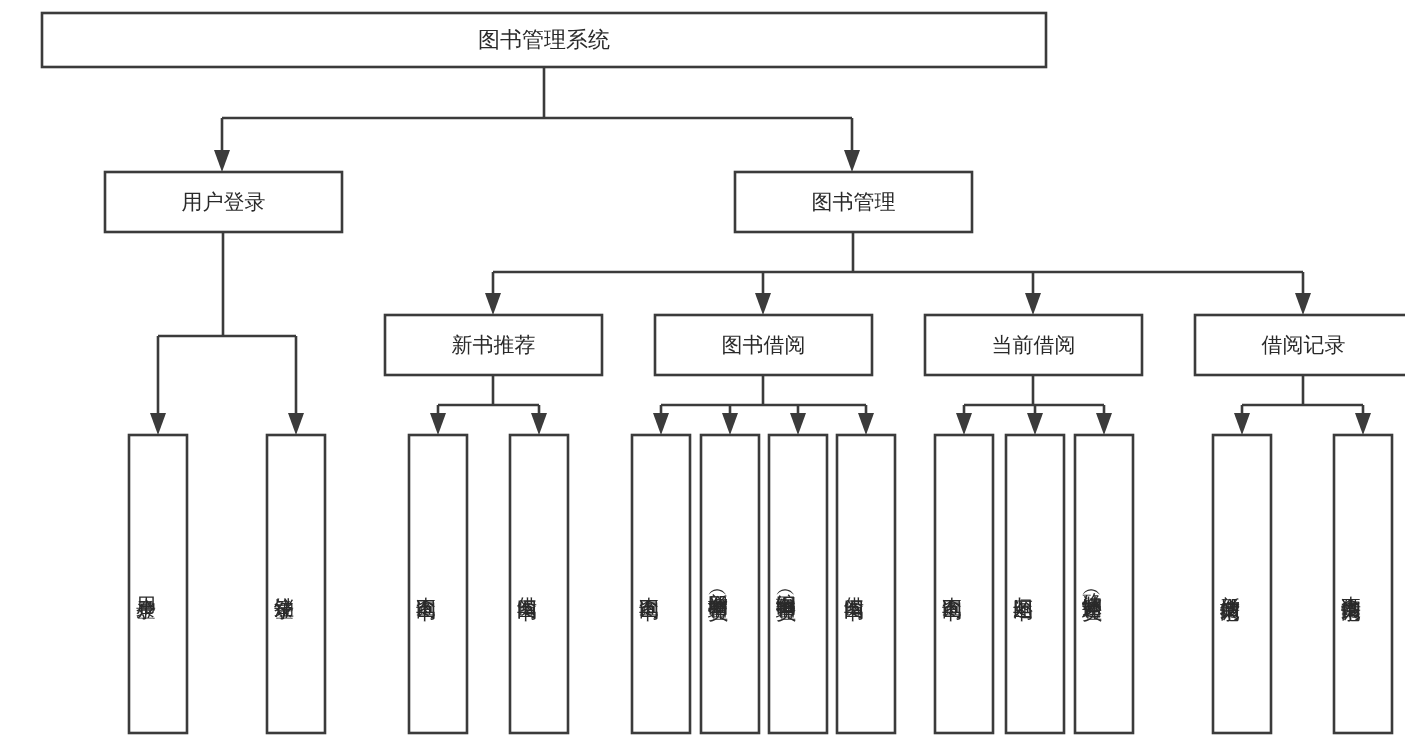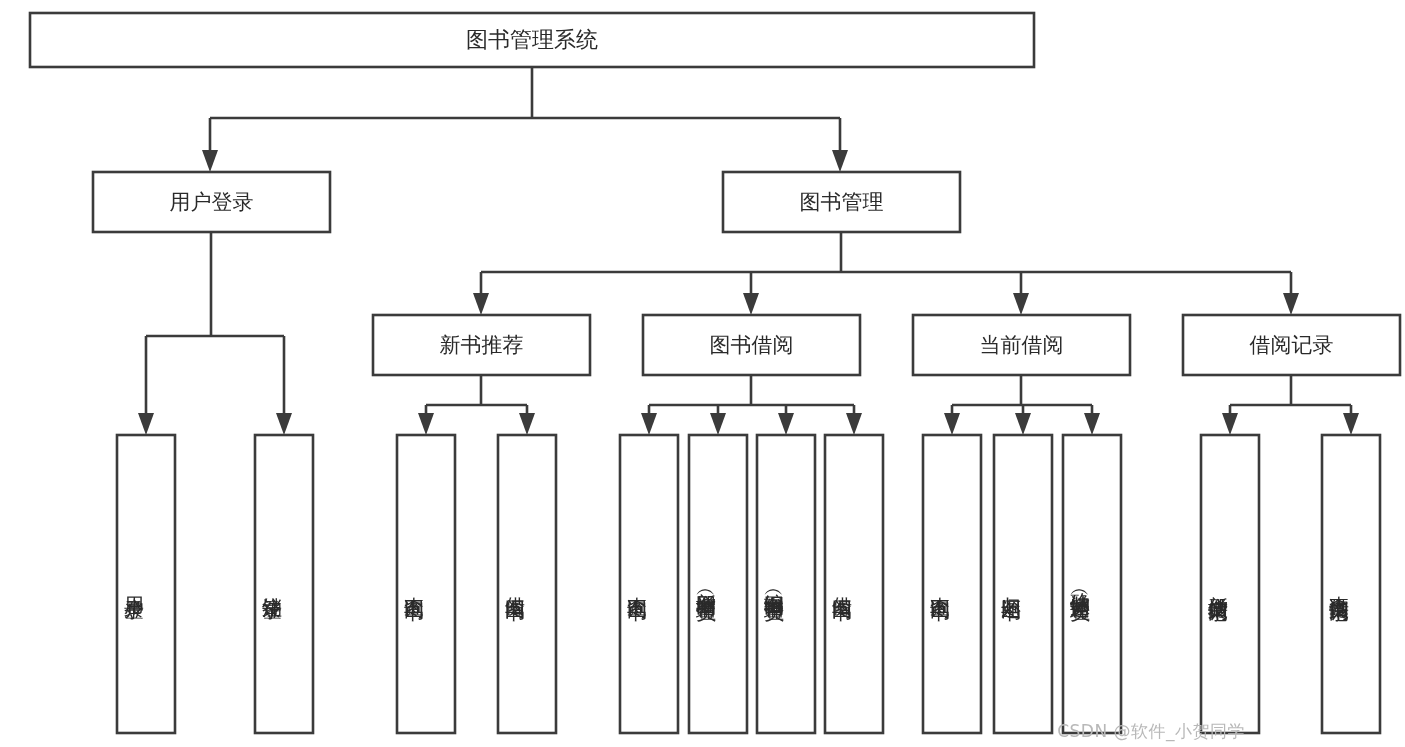--- a/index.html
+++ b/index.html
@@ -9,21 +9,21 @@
   }
   body {
     width: 1405px;
     height: 747px;
     position: relative;
     font-family: "Liberation Sans", "DejaVu Sans", sans-serif;
     overflow: hidden;
   }
   #diagram-root {
     position: absolute;
-    left: 0;
+    left: 12px;
     top: 0;
     width: 1241px;
     height: 747px;
     padding-left: 12px;
   }
   .node-box {
     fill: #ffffff;
     stroke: #3b3b3b;
     stroke-width: 2.6;
   }
@@ -205,14 +205,13 @@
       <div class="leaf-text-wrap" style="left: 1051px; top: 435px; width: 58px; height: 298px;">
         <span class="leaf-text">确认归还（管理员）</span>
       </div>
       <div class="leaf-text-wrap" style="left: 1189px; top: 435px; width: 58px; height: 298px;">
         <span class="leaf-text">新增借阅记录</span>
       </div>
       <div class="leaf-text-wrap" style="left: 1310px; top: 435px; width: 58px; height: 298px;">
         <span class="leaf-text">查询借阅记录</span>
       </div>
     </div>
-  <div class="watermark">CSDN @软件_小贺同学</div>
 </div>
 
 </body></html>

